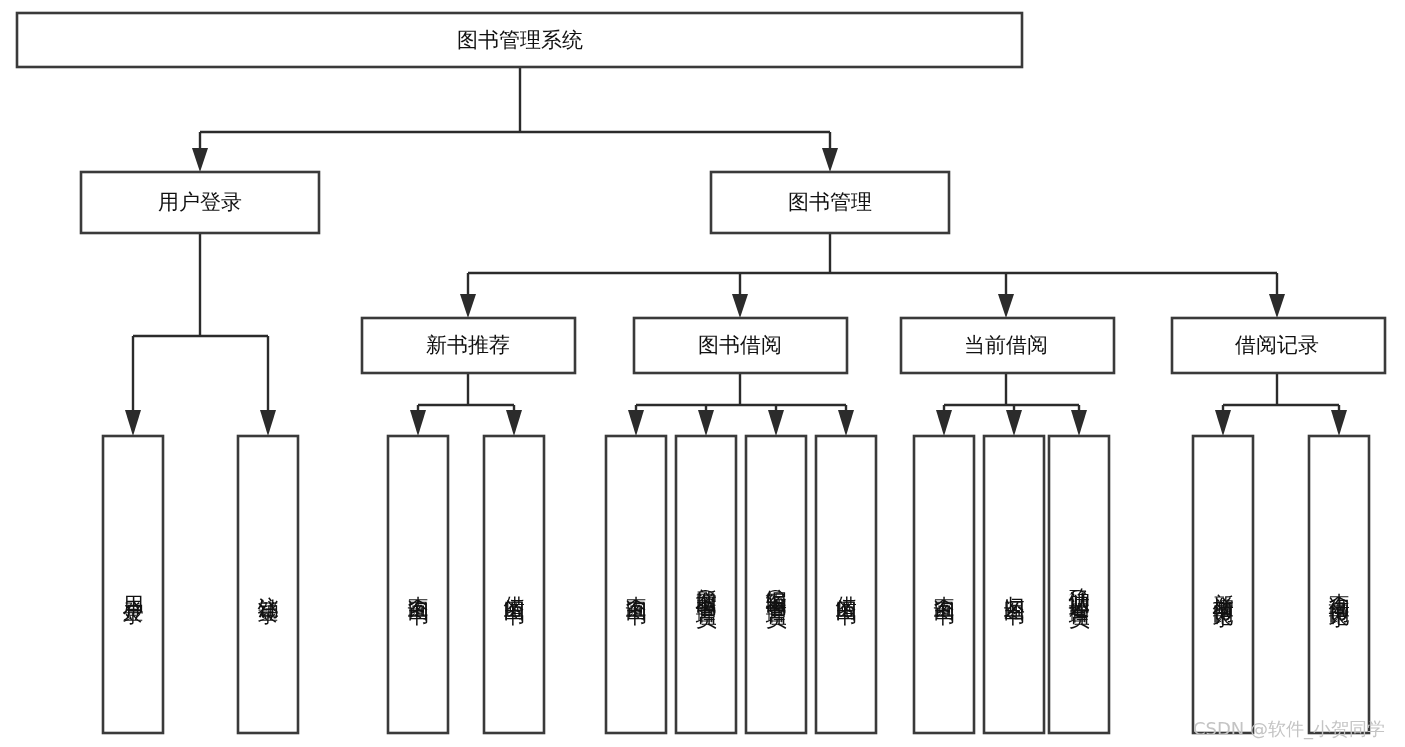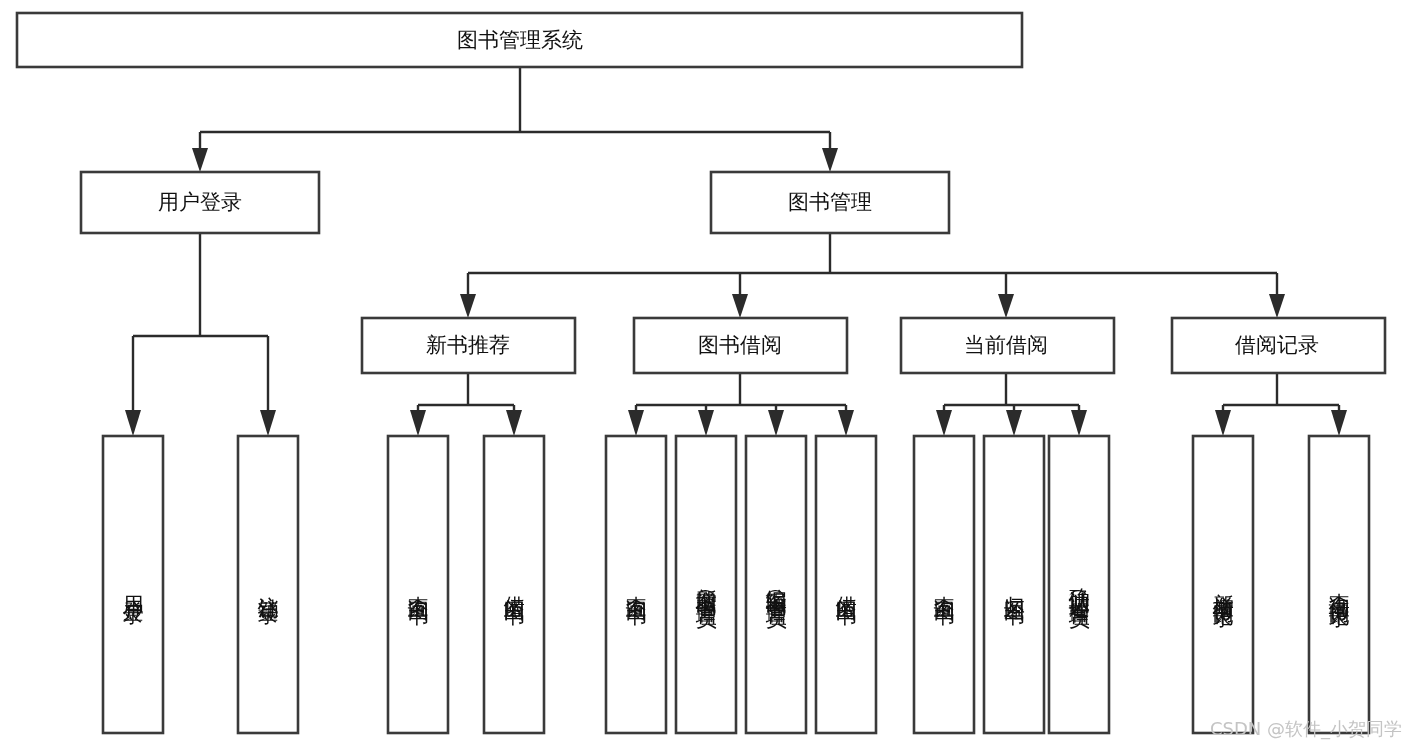--- a/index.html
+++ b/index.html
@@ -48,21 +48,21 @@
     font-size: 21px;
     line-height: 1.08;
     letter-spacing: 3px;
     color: #111111;
     text-align: center;
     white-space: nowrap;
     pointer-events: none;
   }
   .watermark {
     position: absolute;
-    right: 3px;
+    right: 20px;
     bottom: 6px;
     color: #c4c4c4;
     font-size: 18px;
     font-family: "DejaVu Sans", "Liberation Sans", sans-serif;
     white-space: nowrap;
     text-align: right;
   }
 </style>
 </head>
 <body>

